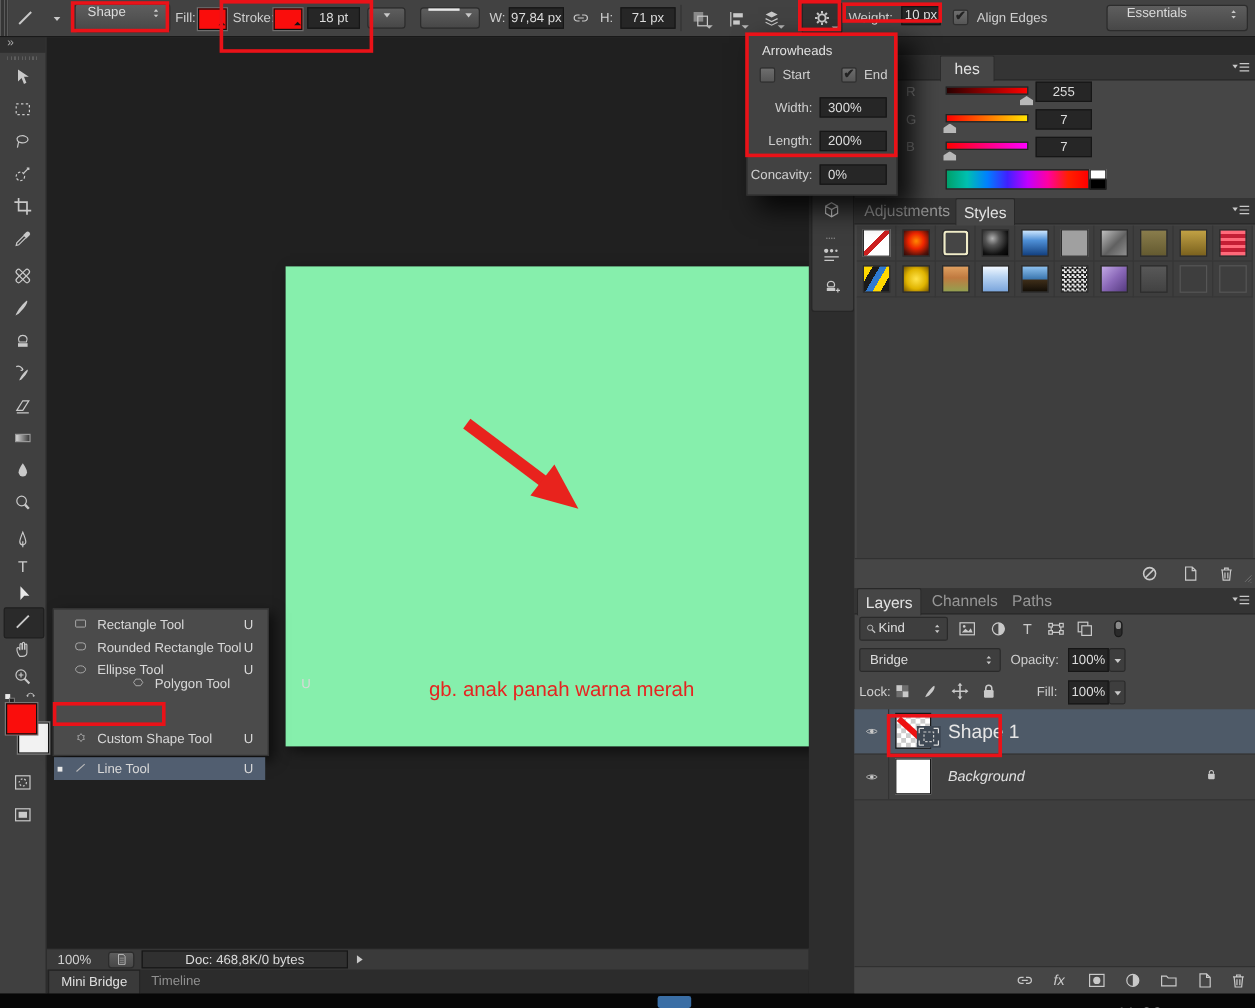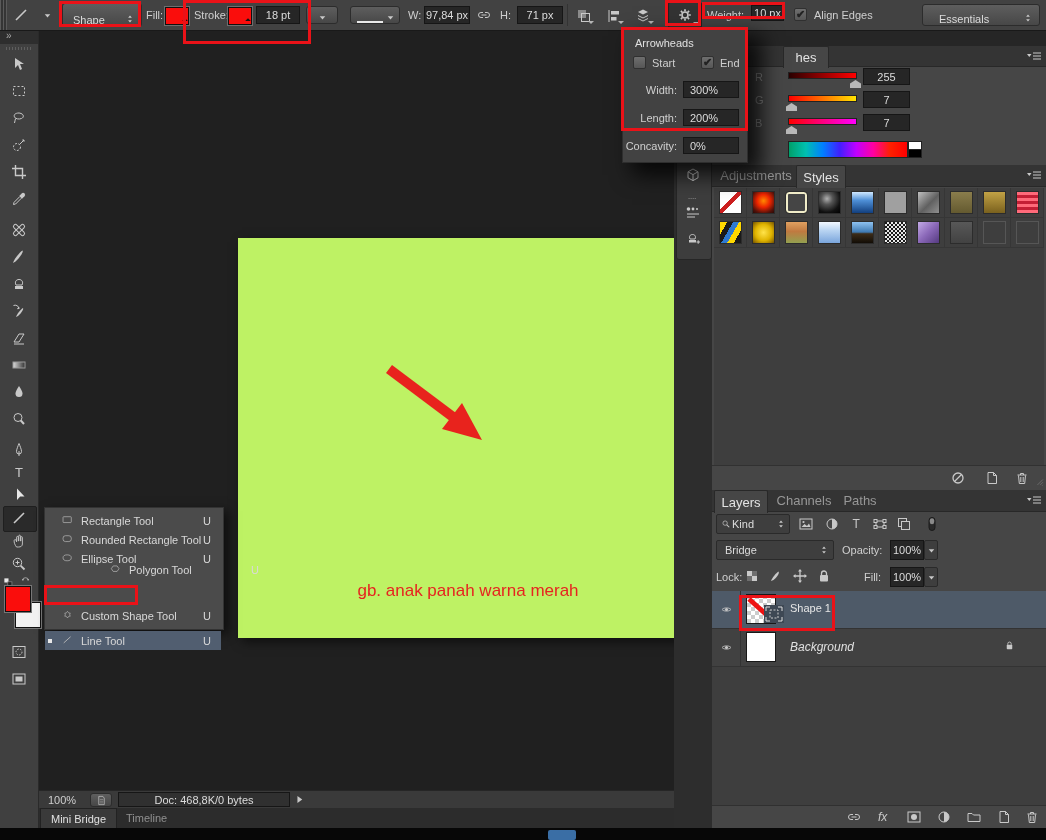--- a/index.html
+++ b/index.html
@@ -3,21 +3,21 @@
 <meta charset="utf-8">
 <style>
   html,body{margin:0;padding:0}
   body{width:1046px;height:840px;position:relative;overflow:hidden;background:#1e1e1e;
        font-family:"Liberation Sans",sans-serif;font-size:11px;color:#cfcfcf;}
   .abs{position:absolute}
   .lbl{color:#cfcfcf;font-size:11px;white-space:nowrap}
   .f{background:#262626;border:1px solid #161616;color:#dcdcdc;font-size:11px;
      display:flex;align-items:center;justify-content:center;box-sizing:border-box;white-space:nowrap;overflow:hidden}
   .btn{background:linear-gradient(#5e5e5e,#474747);border:1px solid #2c2c2c;border-radius:3px;
-       color:#dcdcdc;display:flex;align-items:flex-end;box-sizing:border-box}
+       color:#dcdcdc;display:flex;align-items:flex-start;box-sizing:border-box}
   .icon{display:inline-flex;align-items:center;justify-content:center}
   .icon svg{width:16px;height:16px}
   .icon.sm svg{width:11px;height:11px}
   .icon.ud svg{width:10px;height:14px}
   .redbox{position:absolute;border:3px solid #ea1218;box-sizing:border-box;z-index:60;pointer-events:none}
   .cb{position:absolute;width:13px;height:13px;background:linear-gradient(#6e6e6e,#565656);
       border:1px solid #303030;border-radius:2px;box-sizing:border-box;color:#222;
       font-size:11px;font-weight:bold;line-height:11px;text-align:center}
   .corner::after{content:'';position:absolute;right:1px;bottom:1px;
       border-left:4px solid transparent;border-top:4px solid #141414;transform:rotate(-45deg)}
@@ -25,21 +25,21 @@
       border-left:3px solid transparent;border-right:3px solid transparent;border-top:3px solid #b5b5b5}
   
   #optbar{left:0;top:0;width:1046px;height:30px;background:#424242;border-bottom:1px solid #191919;z-index:20}
   .grip-v{background:repeating-linear-gradient(90deg,#5a5a5a 0 1px,#353535 1px 3px)}
   
   #toolbar{left:0;top:30px;width:38px;height:798px;background:#404040;border-right:1px solid #2a2a2a;z-index:10}
   .tool{position:absolute;left:11px;width:16px;height:16px}
   .toolsel{position:absolute;left:3px;width:32px;height:24px;background:#2a2a2a;border-radius:2px;border:1px solid #1f1f1f}
   
   #canvas{left:38px;top:30px;width:636px;height:760px;background:#202020;z-index:1}
-  #doc{position:absolute;left:200px;top:208px;width:460px;height:400px;background:#bef264;box-shadow:4px 4px 10px rgba(0,0,0,.55)}
+  #doc{position:absolute;left:200px;top:192px;width:460px;height:400px;background:#86efac;box-shadow:4px 4px 10px rgba(0,0,0,.55)}
   #caption{position:absolute;left:0;top:343px;width:100%;text-align:center;font-size:17px;color:#e62420}
   
   #statusbar{left:38px;top:790px;width:636px;height:18px;background:#3a3a3a;border-top:1px solid #262626;z-index:2}
   #bottomtabs{left:38px;top:808px;width:636px;height:20px;background:#2c2c2c;z-index:2}
   .btab{position:absolute;top:0;height:19px;display:flex;align-items:center;padding:0 10px;border-right:1px solid #222}
   
   #dockstrip{left:674px;top:30px;width:38px;height:798px;background:#2d2d2d;z-index:3}
   
   #rightcol{left:712px;top:30px;width:334px;height:798px;background:#464646;z-index:4}
   .tabbar{position:absolute;left:0;width:334px;background:#343434;border-bottom:1px solid #282828;box-sizing:border-box}
@@ -646,21 +646,21 @@
         <svg width="28" height="28">
             <line x1="2" y1="4" x2="22" y2="22" stroke="#e11" stroke-width="5"></line>
           </svg>
       </div>
       <div class="abs" style="left:52px;top:14px;width:20px;height:18px;background:#3e4854">
         <svg width="20" height="18" viewBox="0 0 20 18">
             <path d="M2 2 h4 M2 2 v4 M18 2 h-4 M18 2 v4 M2 16 h4 M2 16 v-4 M18 16 h-4 M18 16 v-4" stroke="#ddd" fill="none"></path>
             <rect x="6" y="5" width="8" height="8" fill="none" stroke="#ccc" stroke-dasharray="2 1.5"></rect>
           </svg>
       </div>
-      <span class="abs" style="left:78px;top:11px;font-size:11px;color:#e6e6e6">Shape 1</span>
+      <span class="abs" style="left:78px;top:11px;font-size:16px;color:#e6e6e6">Shape 1</span>
     </div>
     <div class="row-divider" style="top:37px"></div>
 
     <div class="lrow" style="top:38px;background:#414141">
       <div class="eyebox">
           <span class="icon sm">
             <svg viewBox="0 0 16 16">
               <path d="M1.5 8 C4 4.8 12 4.8 14.5 8 C12 11.2 4 11.2 1.5 8 Z" fill="none" stroke="#c9c9c9" stroke-width="1.1"></path>
               <circle cx="8" cy="8" r="2.2" fill="#c9c9c9"></circle>
             </svg>

